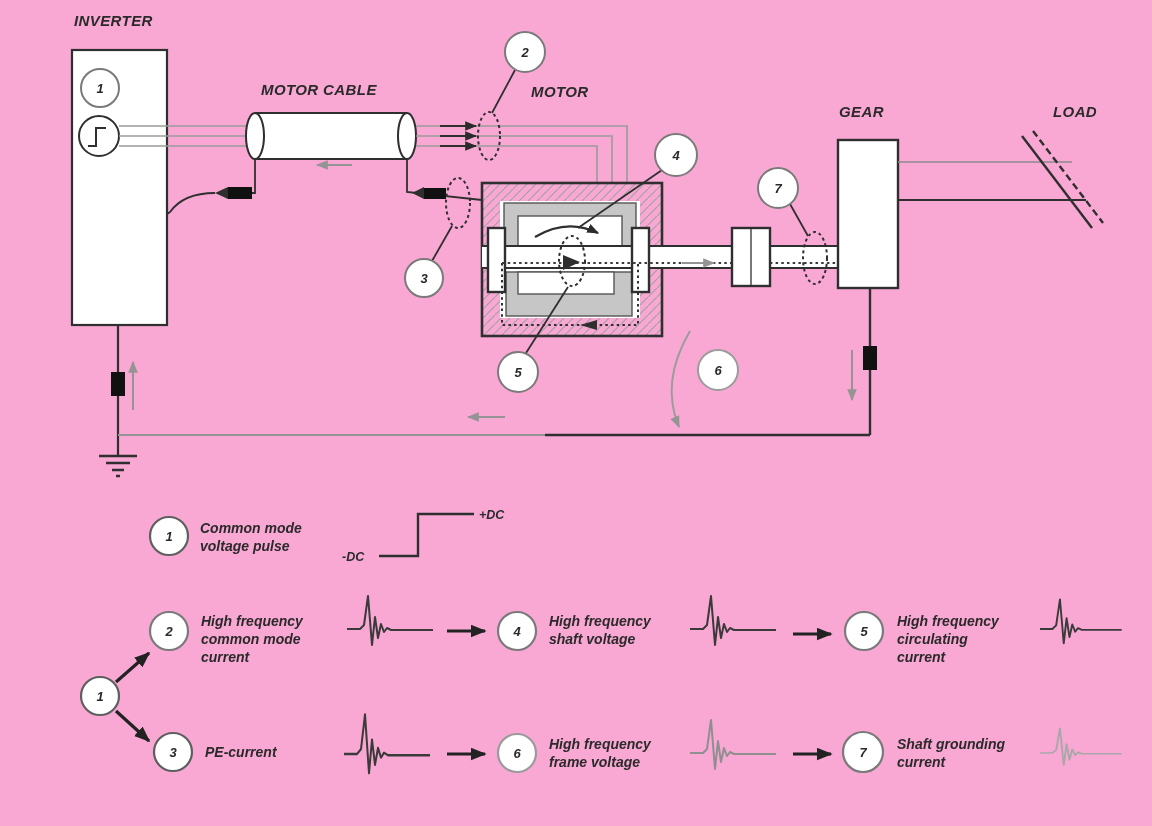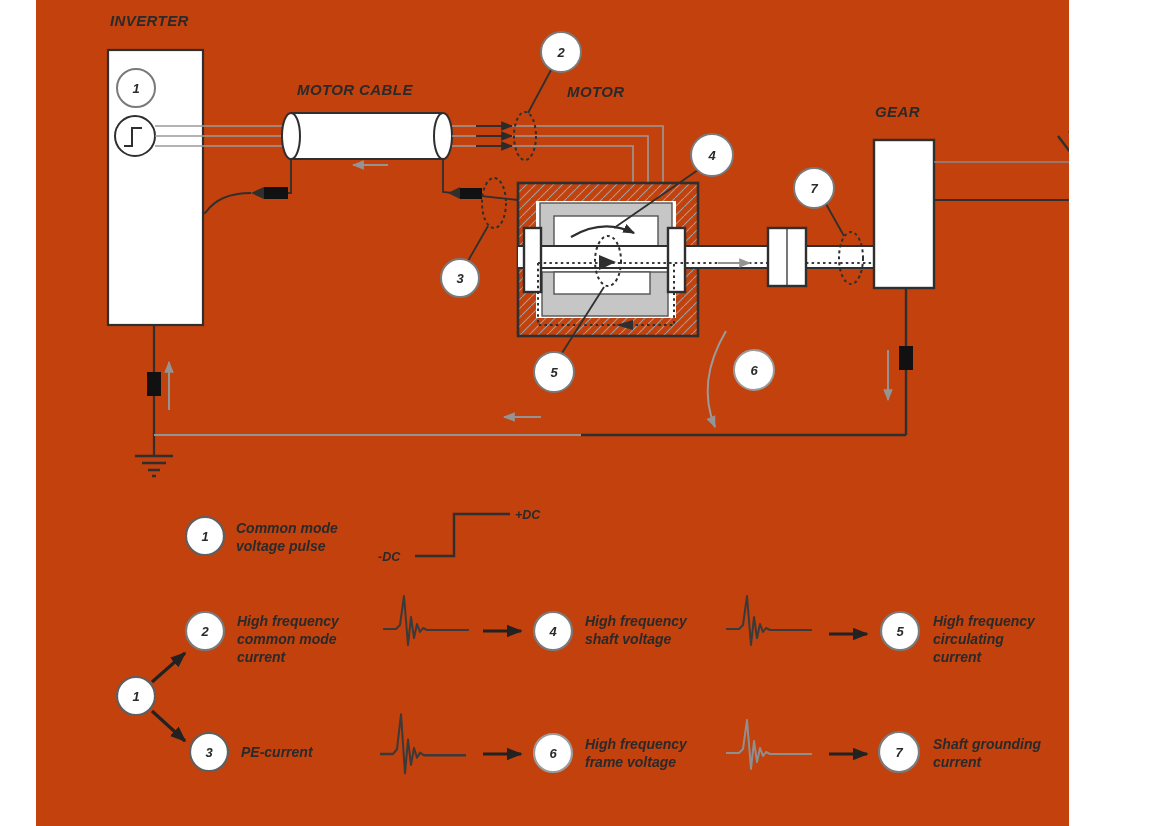--- a/index.html
+++ b/index.html
@@ -1,16 +1,16 @@
 <!DOCTYPE html>
 <html><head>
 <meta charset="utf-8">
 <style>
   html,body{margin:0;padding:0;background:#ffffff;}
-  .canvas{width:1033px;height:826px;position:relative;background:#c2410c;overflow:hidden;margin-left:36px;}
+  .canvas{width:1152px;height:826px;position:relative;background:#f9a8d4;overflow:hidden;}
   svg{display:block;}
   text{font-family:"Liberation Sans", sans-serif;font-style:italic;fill:#2a2a2a;}
   .sect-label{font-size:15px;font-weight:700;letter-spacing:.4px;}
   .leg-text{font-size:14px;font-weight:700;}
   .num{font-size:13px;font-weight:700;text-anchor:middle;}
   .dc{font-size:12.5px;font-weight:700;}
 </style>
 </head>
 <body>
 

